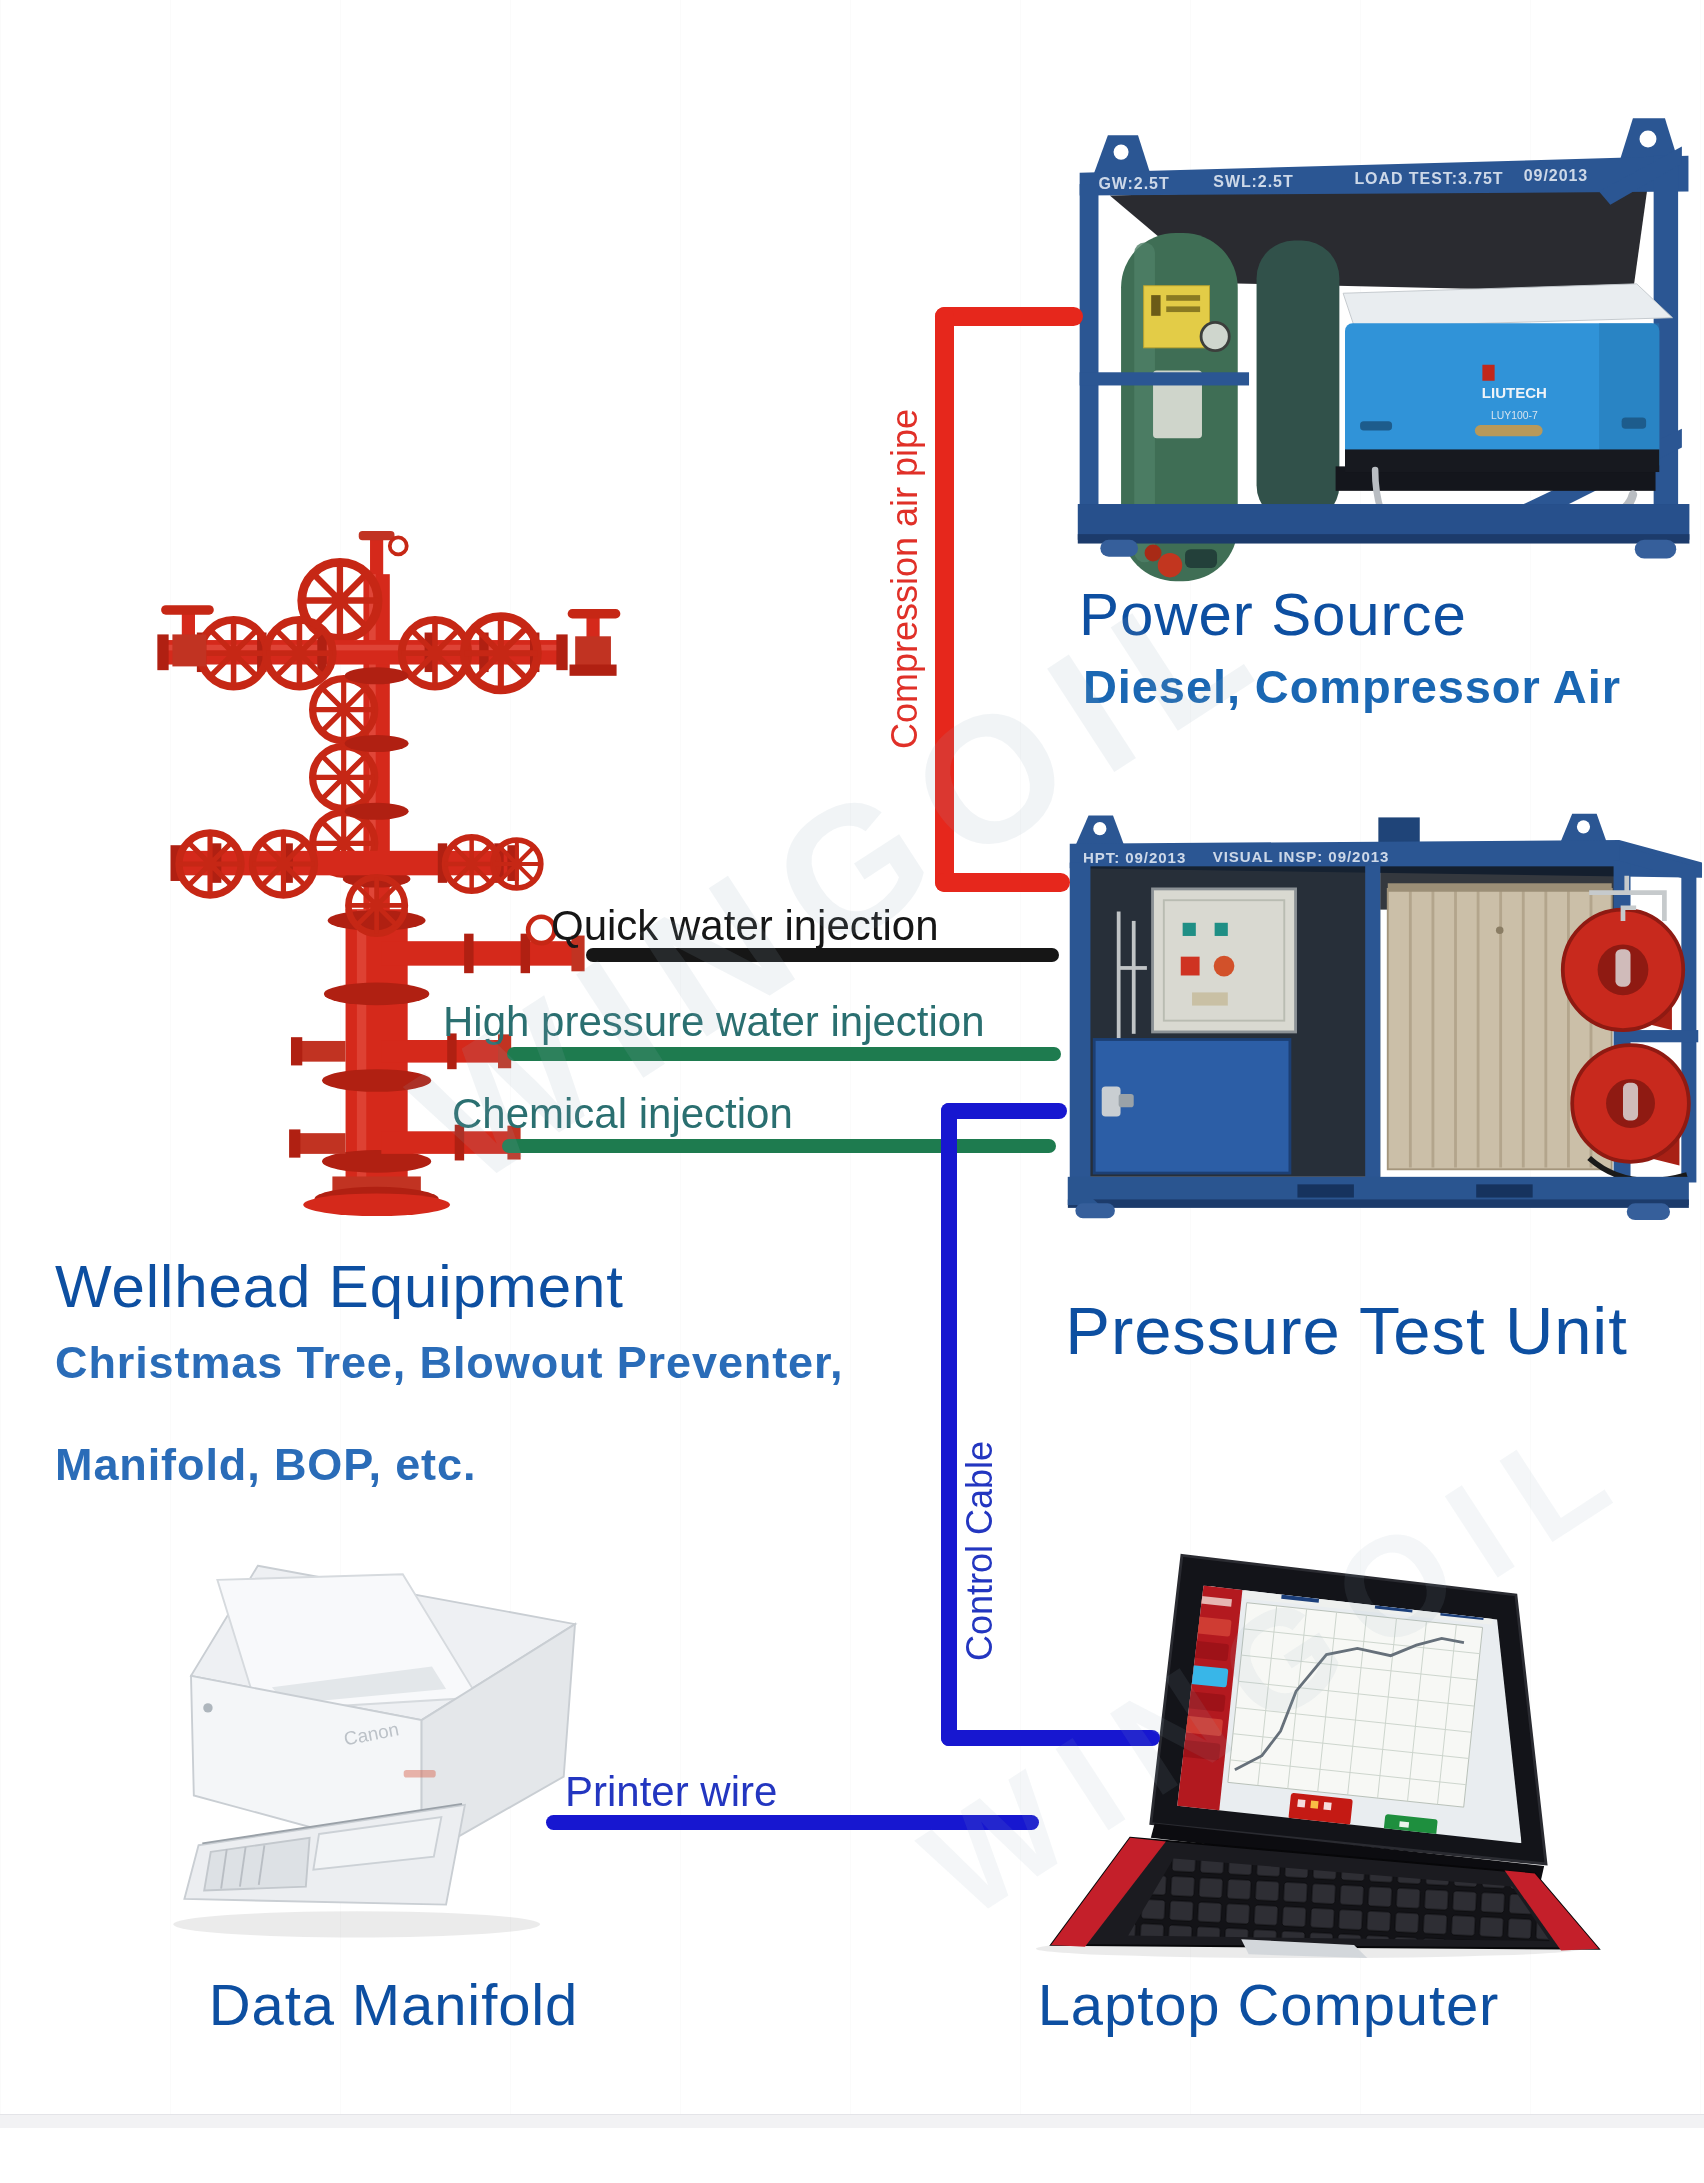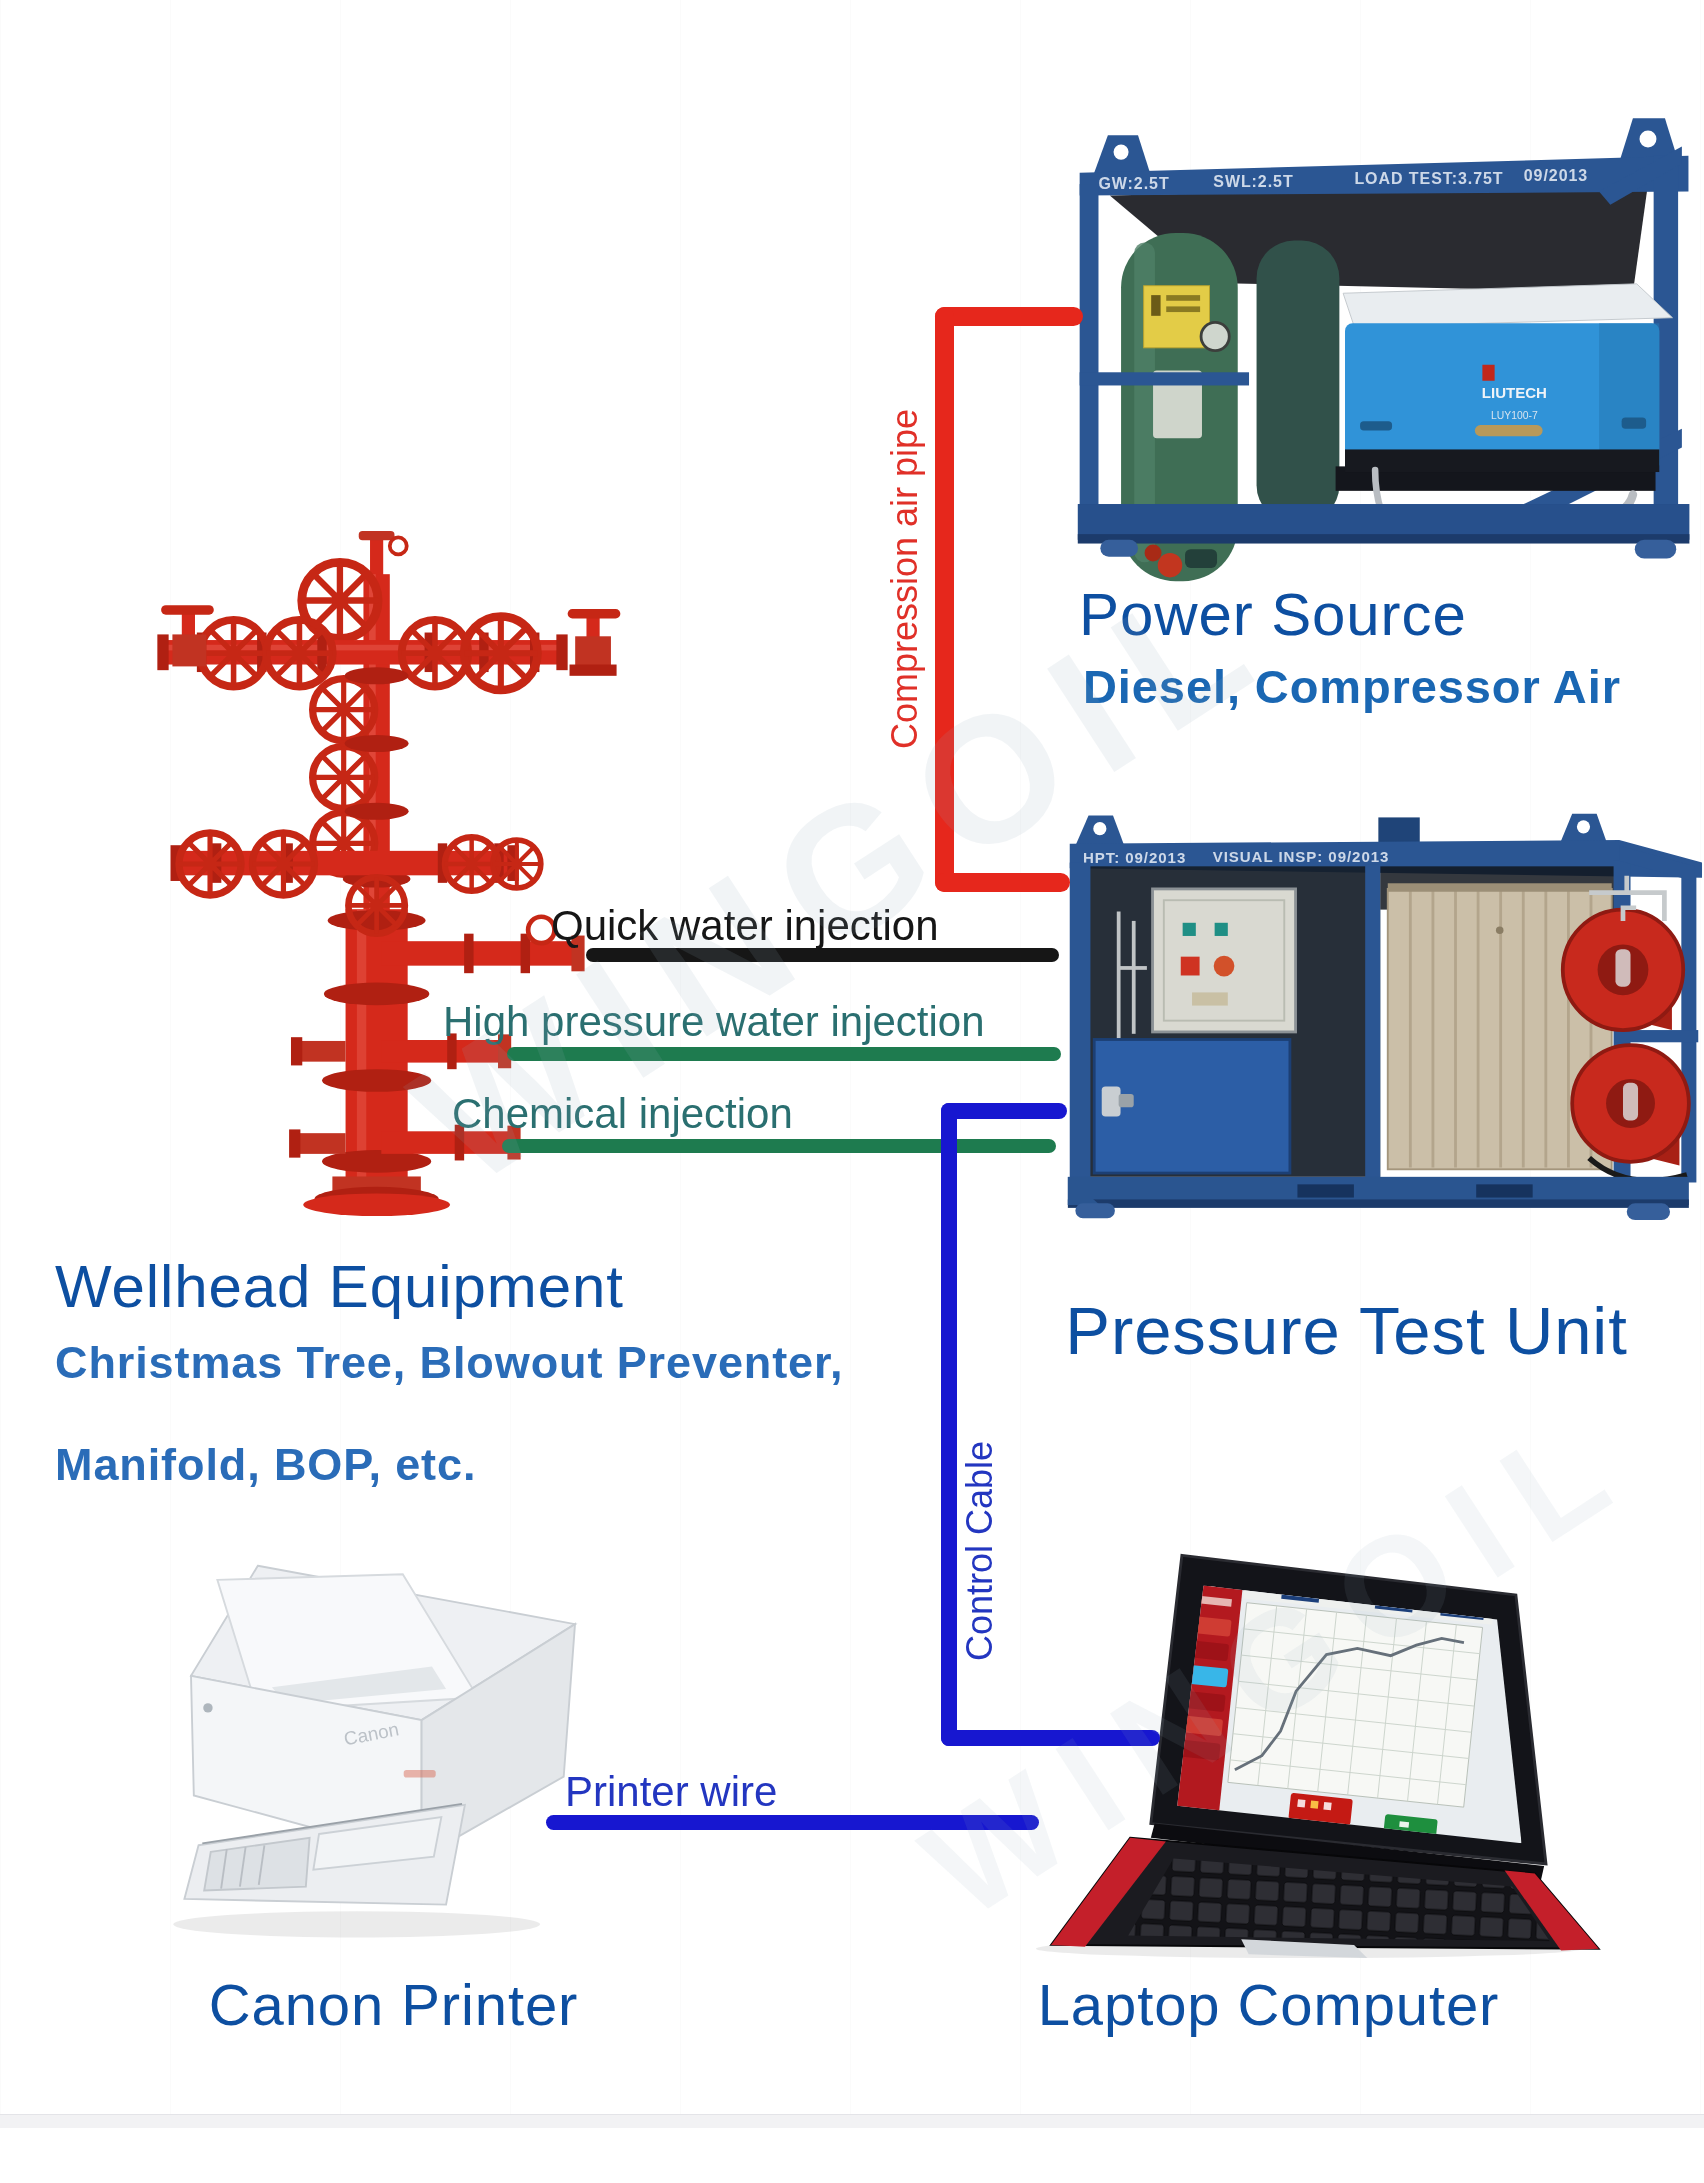--- a/index.html
+++ b/index.html
@@ -448,21 +448,21 @@
 
   <div class="biglabel" style="left:1079px;top:580px;font-size:60px;">Power Source</div>
   <div class="sublabel" style="left:1083px;top:659px;font-size:47px;font-weight:700;color:#1a67b3;">Diesel, Compressor Air</div>
 
   <div class="biglabel" style="left:55px;top:1252px;font-size:60px;">Wellhead Equipment</div>
   <div class="sublabel" style="left:55px;top:1337px;">Christmas Tree, Blowout Preventer,</div>
   <div class="sublabel" style="left:55px;top:1439px;">Manifold, BOP, etc.</div>
 
   <div class="biglabel center" style="left:1017px;top:1292px;width:659px;font-size:67px;">Pressure Test Unit</div>
 
-  <div class="biglabel center" style="left:137px;top:1971px;width:513px;font-size:58px;">Canon Printer</div>
+  <div class="biglabel center" style="left:137px;top:1971px;width:513px;font-size:58px;">Data Manifold</div>
 
   <div class="biglabel center" style="left:1012px;top:1971px;width:513px;font-size:58px;">Laptop Computer</div>
 
   <div class="watermark" style="left:358px;top:772px;font-size:179px;transform:rotate(-33deg);">WINGOIL</div>
   <div class="watermark" style="left:876px;top:1582px;font-size:141px;transform:rotate(-33deg);opacity:0.8;">WINGOIL</div>
 
   <div class="bottom-strip"></div>
 </div>
 
 

